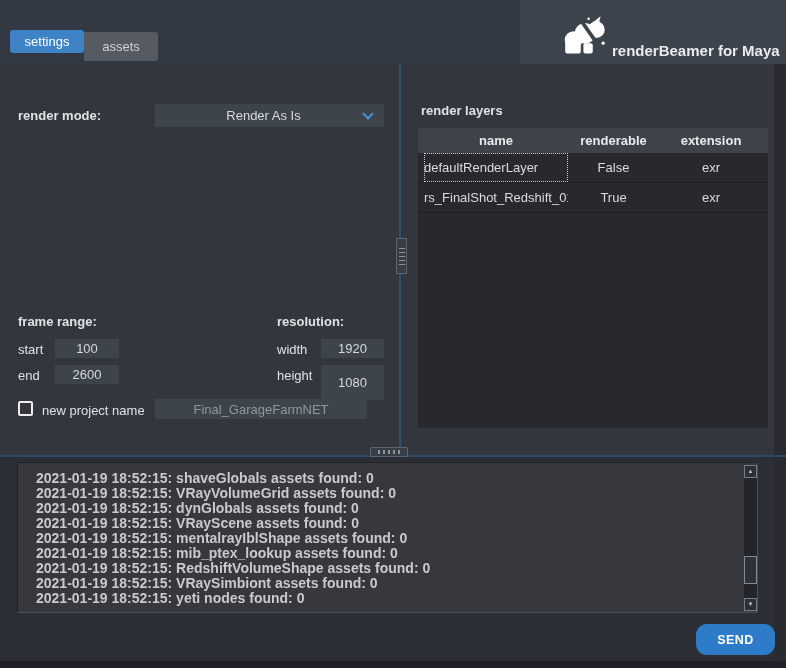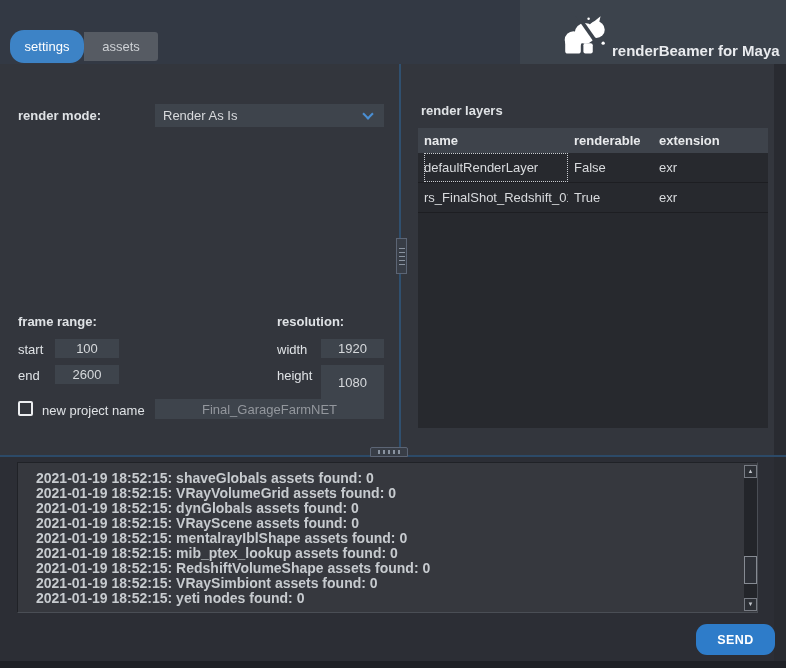--- a/index.html
+++ b/index.html
@@ -12,43 +12,43 @@
     overflow:hidden;
     -webkit-font-smoothing:antialiased;
   }
   .abs { position:absolute; }
 
   
   .header { left:0; top:0; width:786px; height:64px; background:#333944; }
   .header-right-block { left:520px; top:0; width:266px; height:64px; background:#3c434c; }
   .tab { display:flex; align-items:center; justify-content:center;
          font-size:13px; cursor:pointer; }
-  .tab-active { left:10px; top:30px; width:74px; height:33px; background:#3d83c6;
-                color:#ffffff; border-radius:14px; z-index:3; }
+  .tab-active { left:10px; top:30px; width:74px; height:23px; background:#3d83c6;
+                color:#ffffff; border-radius:3px; z-index:3; }
   .tab-inactive { left:84px; top:32px; width:74px; height:29px; background:#565b63;
                   color:#ced1d5; border-radius:0 3px 3px 0; z-index:2; }
   .logo { left:560px; top:16px; width:52px; height:44px; }
   .app-title { left:612px; top:42px; font-size:15px; font-weight:600; color:#e9ebee; white-space:nowrap; }
 
   
   .right-strip { left:774px; top:64px; width:12px; height:597px; background:#292b31; }
   .bottom-strip { left:0; top:661px; width:786px; height:7px; background:#1f2126; }
   .bottom-pane { left:0; top:457px; width:786px; height:204px; background:#2c2e35; }
 
   
   .lbl { font-size:13px; color:#dfe2e5; white-space:nowrap; }
   .lbl-bold { font-weight:700; }
   .field {
     background:#3e444c; border:none; color:#d6d9dc; font-size:13px;
     font-family:"Liberation Sans", sans-serif; padding:0 6px; outline:none;text-align:center;
   }
   .field-muted { color:#93979d; }
 
   .dropdown { left:155px; top:104px; width:229px; height:23px; background:#3e444c;
-              display:flex; align-items:center; cursor:pointer; }
+              display:flex; align-items:center; cursor:pointer;text-align:center; }
   .dropdown-text { font-size:13px; color:#d8dadd; padding-left:8px; flex:1; }
   .chevron { width:8px; height:8px; border-right:2px solid #4a8fd4; border-bottom:2px solid #4a8fd4;
              transform:rotate(45deg); margin-right:12px; margin-top:-4px; }
 
   .checkbox { left:18px; top:401px; width:15px; height:15px; border:2px solid #eceef0;
               border-radius:2px; background:transparent; cursor:pointer; }
 
   
   .vsplit { left:399px; top:64px; width:2px; height:392px; background:#30506f; }
   .vsplit-grip { left:396px; top:238px; width:11px; height:36px; background:#383d46;
@@ -56,21 +56,21 @@
                  align-items:center; justify-content:center; gap:3px; cursor:row-resize; }
   .vsplit-grip i { display:block; width:6px; height:1px; background:#8a93a0; }
   .hsplit { left:0; top:455px; width:786px; height:2px; background:#2c4a68; }
   .hsplit-grip { left:370px; top:447px; width:38px; height:10px; background:#383d46;
                  border:1px solid #5c6575; border-radius:2px 2px 0 0; display:flex;
                  align-items:center; justify-content:center; gap:3px; cursor:col-resize; }
   .hsplit-grip i { display:block; width:2px; height:4px; background:#8a93a0; }
 
   
   .rl-title { left:421px; top:103px; }
-  .rl-table { left:418px; top:128px; width:350px; height:300px; background:#27292e; }
+  .rl-table { left:418px; top:128px; width:350px; height:300px; background:#27292e;text-align:center; }
   .rl-head { display:flex; height:25px; background:#3e434b; align-items:center;
              font-size:13px; font-weight:700; color:#e8eaec; }
   .rl-row { display:flex; height:30px; align-items:center; font-size:13px; color:#d9dbde;
             border-bottom:1px solid rgba(0,0,0,0.25); cursor:default; position:relative; }
   .c-name { width:150px; padding-left:6px; overflow:hidden; white-space:nowrap; }
   .c-rend { width:85px; padding-left:6px; }
   .c-ext  { width:110px; padding-left:6px; }
   .cell-selected { outline:1px dotted #c9ccd1; outline-offset:-1px; height:29px;
                    display:flex; align-items:center; }
 
@@ -139,21 +139,21 @@
 <input class="abs field" style="left: 55px; top: 365px; width: 64px; height: 19px;" value="2600">
 
 <div class="abs lbl lbl-bold" style="left:277px; top:314px;">resolution:</div>
 <div class="abs lbl" style="left:277px; top:342px;">width</div>
 <input class="abs field" style="left: 321px; top: 339px; width: 63px; height: 19px;" value="1920">
 <div class="abs lbl" style="left:277px; top:368px;">height</div>
 <input class="abs field" style="left: 321px; top: 365px; width: 63px; height: 35px;" value="1080">
 
 <div class="abs checkbox"></div>
 <div class="abs lbl" style="left:42px; top:403px;">new project name</div>
-<input class="abs field field-muted" style="left: 155px; top: 399px; width: 229px; height: 20px;" value="Final_GarageFarmNET">
+<input class="abs field field-muted" style="left: 155px; top: 399px; width: 212px; height: 20px;" value="Final_GarageFarmNET">
 
 <div class="abs vsplit"></div>
 <div class="abs vsplit-grip">
   <i></i>
     <i></i>
     <i></i>
     <i></i>
     <i></i>
 </div>
 <div class="abs hsplit"></div>

